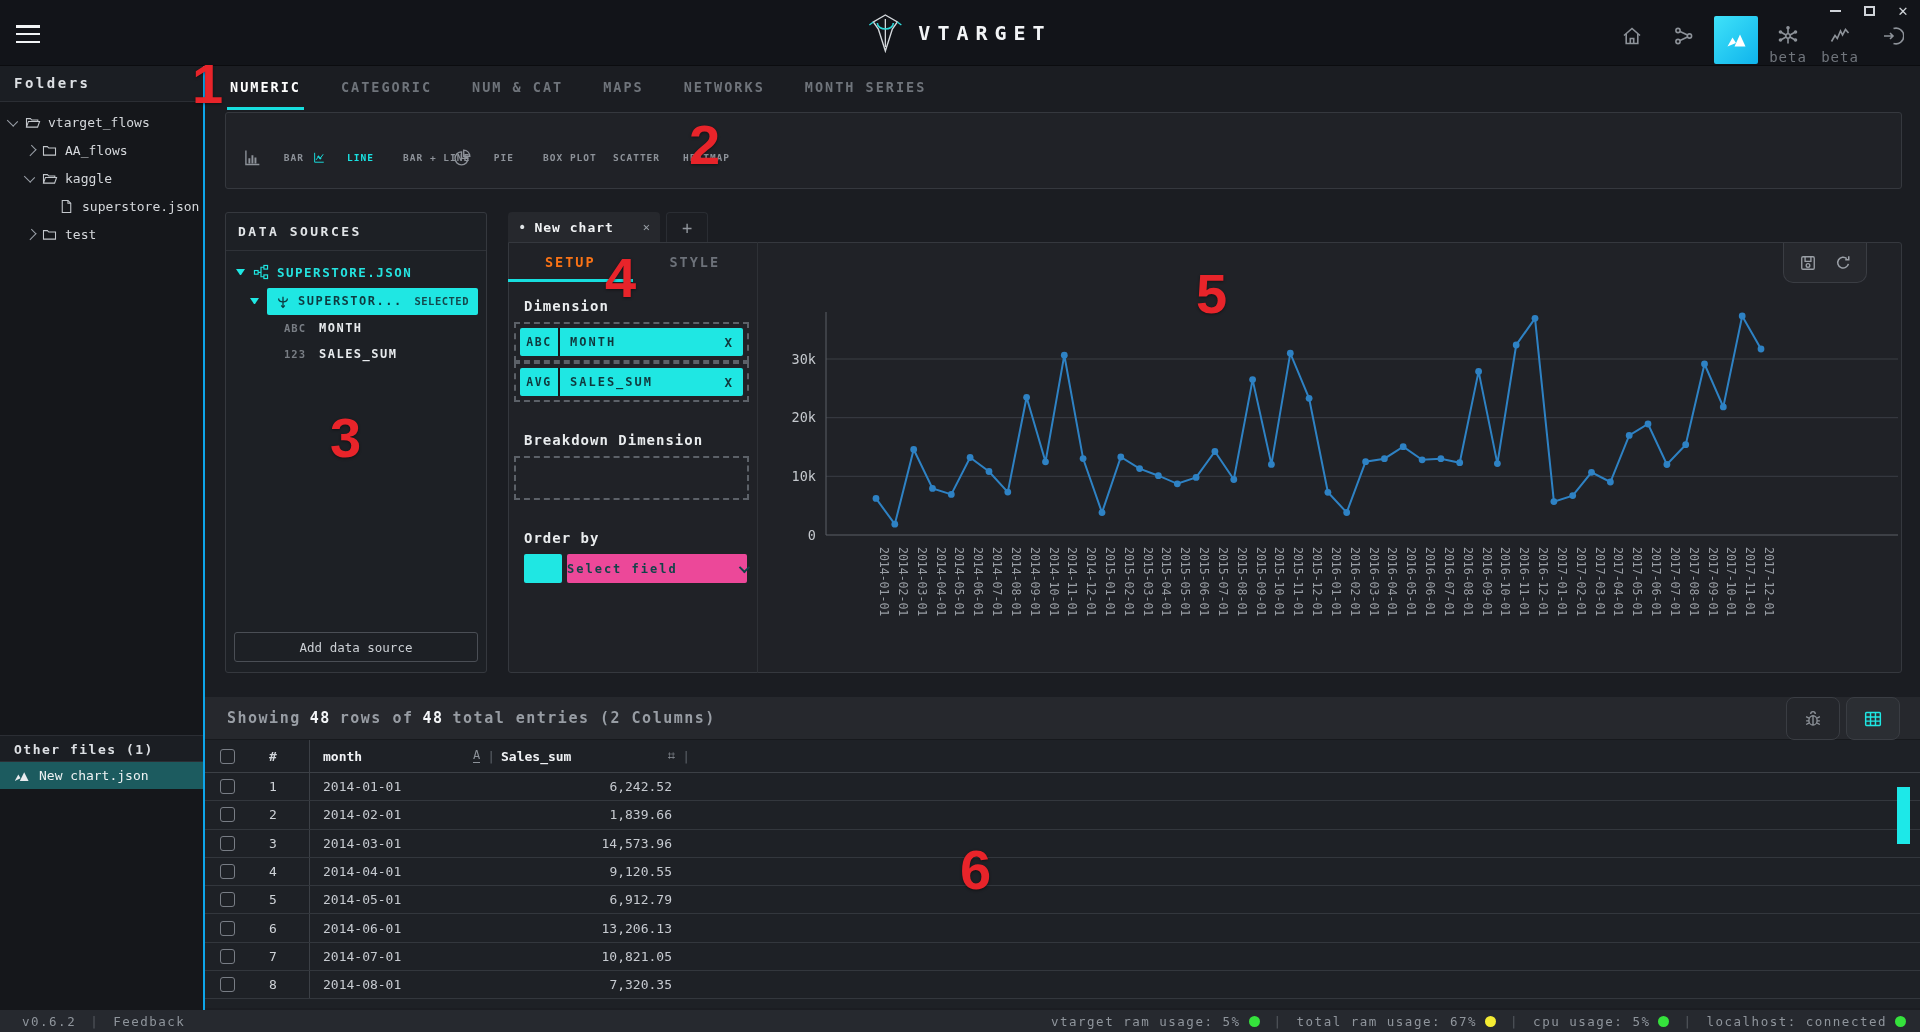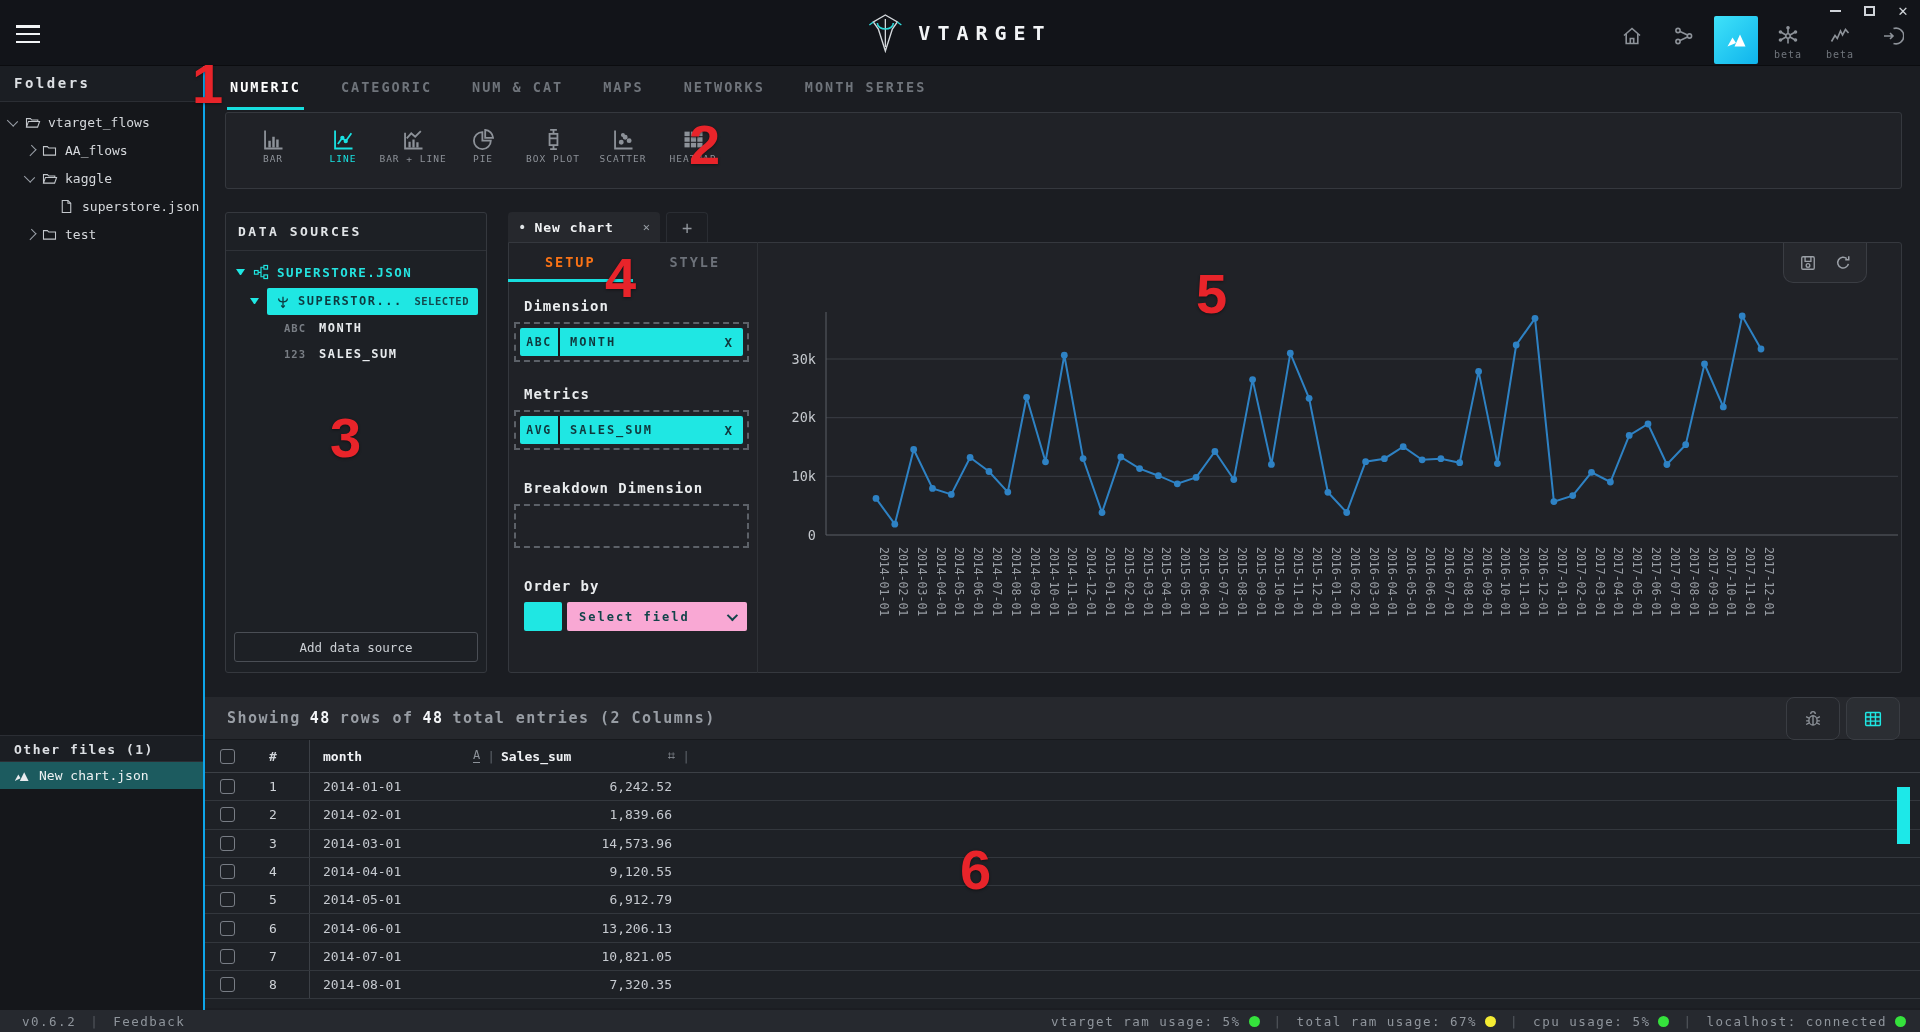--- a/index.html
+++ b/index.html
@@ -19,21 +19,21 @@
   .win-max { width:11px; height:10px; border:2px solid #d0d4d9; }
   .win-close { color:#d0d4d9; font-size:13px; line-height:1; font-family:"DejaVu Sans", sans-serif; }
   .hamburger { position:absolute; left:16px; top:25px; width:24px; height:18px; display:flex; flex-direction:column; justify-content:space-between; cursor:pointer; }
   .hamburger span { display:block; width:24px; height:2.5px; background:#f2f4f6; }
   .logo { position:absolute; left:50%; transform:translateX(-50%); top:13px; display:flex; align-items:center; gap:16px; }
   .logo-mark { width:34px; height:40px; }
   .logo-text { font-size:20px; font-weight:bold; letter-spacing:7px; color:#f2f4f6; }
   .top-icons { position:absolute; right:6px; top:16px; display:flex; align-items:flex-start; gap:8px; }
   .top-icon { width:44px; height:50px; display:flex; flex-direction:column; align-items:center; justify-content:flex-start; padding-top:8px; color:#8d9299; cursor:pointer; }
   .top-icon .ic { width:24px; height:24px; }
-  .top-icon .badge { font-size:10px; letter-spacing:1px; color:#70757c; margin-top:1px; }
+  .top-icon .badge { font-size:14px; letter-spacing:1px; color:#70757c; margin-top:1px; }
   .top-icon.active { background:linear-gradient(135deg,#3fe2f9,#0fb4ec); border-radius:2px; color:#ffffff; padding-top:11px; height:48px; }
   .ic svg { width:100%; height:100%; }
 
   
   .sidebar { position:absolute; left:0; top:66px; width:205px; height:944px; background:#15171b; border-right:2px solid #0ea5e9; }
   .side-header { height:36px; background:#1b1e23; border-bottom:1px solid #2b2e34; color:#dde0e4; font-size:14px; letter-spacing:2.5px; padding:9px 0 0 14px; font-weight:bold; }
   .tree { padding-top:6px; }
   .tree-row { height:28px; display:flex; align-items:center; gap:7px; color:#d5d8dc; font-size:13px; cursor:pointer; }
   .tree-row .ic { width:17px; height:17px; color:#c3c7cc; flex:0 0 17px; }
   .chev { display:inline-block; width:7px; height:7px; border-right:1.7px solid #9aa0a8; border-bottom:1.7px solid #9aa0a8; flex:0 0 9px; }
@@ -44,21 +44,21 @@
   .other-file { position:absolute; top:696px; left:0; right:0; height:27px; background:#1c5b5f; display:flex; align-items:center; gap:9px; padding-left:14px; color:#eef2f3; font-size:13px; cursor:pointer; }
   .other-file .ic { width:16px; height:14px; }
 
   
   .nav-tabs { position:absolute; left:227px; top:66px; height:44px; display:flex; gap:34px; align-items:stretch; }
   .nav-tab { padding:13px 3px 0 3px; font-size:13.5px; font-weight:bold; letter-spacing:2px; color:#6f747b; border-bottom:3px solid transparent; cursor:pointer; }
   .nav-tab.active { color:#ffffff; border-bottom-color:#17dede; }
 
   
   .toolbar { position:absolute; left:225px; top:112px; width:1677px; height:77px; background:#202227; border:1px solid #35383e; border-radius:3px; display:flex; padding-left:16px; gap:8px; }
-  .ctype { width:62px; display:flex; flex-direction:column; align-items:center; padding-top:13px; gap:0; color:#8d9299; cursor:pointer; }
+  .ctype { width:62px; display:flex; flex-direction:row; align-items:center; padding-top:13px; gap:21px; color:#8d9299; cursor:pointer;font-weight:bold; }
   .ctype .ic { width:27px; height:27px; }
   .ctype .lab { font-size:9.5px; letter-spacing:1px; white-space:nowrap; }
   .ctype.active { color:#19e2e2; }
 
   
   .ds-panel { position:absolute; left:225px; top:212px; width:262px; height:461px; background:#1d2025; border:1px solid #35383e; border-radius:3px; }
   .ds-header { height:38px; border-bottom:1px solid #2f3238; color:#e2e5e8; font-size:13px; letter-spacing:2.5px; font-weight:bold; padding:11px 0 0 12px; }
   .caret { width:0; height:0; border-left:4.5px solid transparent; border-right:4.5px solid transparent; border-top:6px solid #1fe7e3; flex:0 0 9px; }
   .ds-root { display:flex; align-items:center; gap:8px; padding-left:10px; height:30px; margin-top:6px; cursor:pointer; }
   .ds-root .ic { width:16px; height:16px; color:#1fe7e3; }
@@ -87,21 +87,21 @@
   .setup-underline { position:absolute; left:0; bottom:0; width:125px; height:3px; background:#17dede; }
   .fld-label { padding:16px 0 8px 16px; font-size:14px; font-weight:bold; letter-spacing:1px; color:#e9ecee; font-family:"DejaVu Sans Mono", monospace; }
   .dash-box { margin:0 8px 0 6px; border:2px dashed #5c6168; padding:4px; min-height:40px; }
   .dash-box.empty { height:44px; }
   .chip { display:flex; align-items:center; height:28px; background:#1fe7e3; border-radius:2px; overflow:hidden; }
   .chip .type { width:40px; text-align:center; font-size:11.5px; font-weight:bold; letter-spacing:1.5px; color:#10383d; border-right:2px solid #16181c; align-self:stretch; display:flex; align-items:center; justify-content:center; }
   .chip .val { flex:1; padding-left:10px; font-size:12px; font-weight:bold; letter-spacing:2px; color:#10383d; }
   .chip .x { padding-right:11px; font-size:12.5px; font-weight:bold; color:#10383d; cursor:pointer; }
   .orderby { display:flex; gap:5px; margin:0 10px 0 16px; height:29px; }
   .ob-square { width:38px; background:#1fe7e3; border-radius:2px; cursor:pointer; }
-  .ob-select { flex:1; background:#f9a8d4; border-radius:2px; display:flex; align-items:center; padding:0 12px; cursor:pointer; }
+  .ob-select { flex:1; background:#ec4899; border-radius:2px; display:flex; align-items:center; padding:0 0; cursor:pointer; }
   .ob-select .ph { color:#114449; font-size:12px; font-weight:bold; letter-spacing:2px; }
   .ob-select .chev-dark { margin-left:auto; width:8px; height:8px; border-right:2.2px solid #114449; border-bottom:2.2px solid #114449; transform:rotate(45deg) translateY(-2px); }
 
   .chart-svg { position:absolute; left:758px; top:242px; width:1144px; height:431px; }
   .chart-actions { position:absolute; left:1783px; top:243px; width:84px; height:40px; background:#26282d; border:1px solid #3a3d43; border-top:none; border-radius:0 0 10px 10px; display:flex; align-items:center; justify-content:center; gap:15px; color:#9ba0a7; }
   .chart-actions .ic { width:20px; height:20px; cursor:pointer; }
 
   
   .summary-bar { position:absolute; left:205px; top:697px; right:0; height:43px; background:#26282d; border-bottom:1px solid #17191d; display:flex; align-items:center; padding-left:22px; gap:9px; font-size:15px; font-weight:bold; letter-spacing:1.5px; color:#989da4; }
   .summary-bar b { color:#f4f6f8; }
@@ -406,21 +406,20 @@
     <span class="setup-underline"></span>
   </div>
   <div class="fld-label">Dimension</div>
   <div class="dash-box">
     <div class="chip">
       <span class="type">ABC</span>
       <span class="val">MONTH</span>
       <span class="x">X</span>
     </div>
   </div>
-  <div class="fld-label" style="padding-top:24px">Metrics</div>
   <div class="dash-box">
     <div class="chip">
       <span class="type">AVG</span>
       <span class="val">SALES_SUM</span>
       <span class="x">X</span>
     </div>
   </div>
   <div class="fld-label" style="padding-top:30px">Breakdown Dimension</div>
   <div class="dash-box empty"></div>
   <div class="fld-label" style="padding-top:30px">Order by</div>

